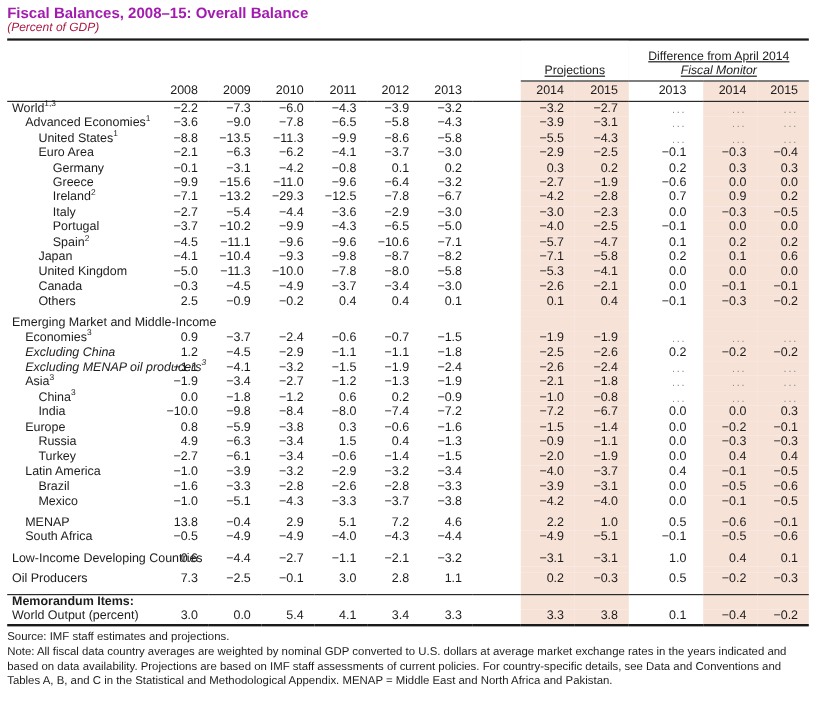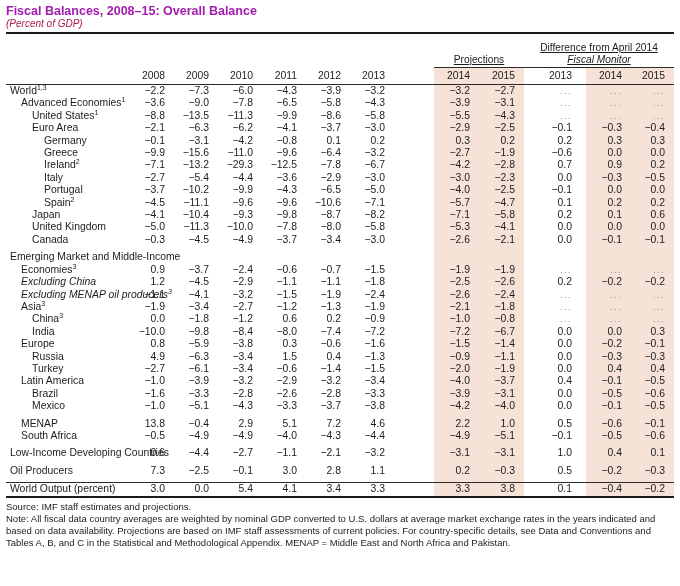--- a/index.html
+++ b/index.html
@@ -278,20 +278,35 @@
           <td class="num">−3.7</td>
           <td class="num">−3.4</td>
           <td class="num">−3.0</td>
           <td></td>
           <td class="num">−2.6</td>
           <td class="num">−2.1</td>
           <td class="num d13">0.0</td>
           <td class="num">−0.1</td>
           <td class="num">−0.1</td>
         </tr>
+        <tr>
+          <td class="label ind2">Others</td>
+          <td class="num">2.5</td>
+          <td class="num">−0.9</td>
+          <td class="num">−0.2</td>
+          <td class="num">0.4</td>
+          <td class="num">0.4</td>
+          <td class="num">0.1</td>
+          <td></td>
+          <td class="num">0.1</td>
+          <td class="num">0.4</td>
+          <td class="num d13">−0.1</td>
+          <td class="num">−0.3</td>
+          <td class="num">−0.2</td>
+        </tr>
         <tr class="sp">
           <td></td>
           <td></td>
           <td></td>
           <td></td>
           <td></td>
           <td></td>
           <td></td>
           <td></td>
           <td></td>
@@ -607,20 +622,35 @@
           <td></td>
           <td></td>
           <td></td>
           <td></td>
           <td></td>
           <td></td>
           <td></td>
           <td></td>
           <td></td>
           <td></td>
+        </tr>
+        <tr>
+          <td class="label ind0 b">Memorandum Items:</td>
+          <td class="num"></td>
+          <td class="num"></td>
+          <td class="num"></td>
+          <td class="num"></td>
+          <td class="num"></td>
+          <td class="num"></td>
+          <td></td>
+          <td class="num"></td>
+          <td class="num"></td>
+          <td class="num d13"></td>
+          <td class="num"></td>
+          <td class="num"></td>
         </tr>
         <tr class="bottom">
           <td class="label ind0">World Output (percent)</td>
           <td class="num">3.0</td>
           <td class="num">0.0</td>
           <td class="num">5.4</td>
           <td class="num">4.1</td>
           <td class="num">3.4</td>
           <td class="num">3.3</td>
           <td></td>

